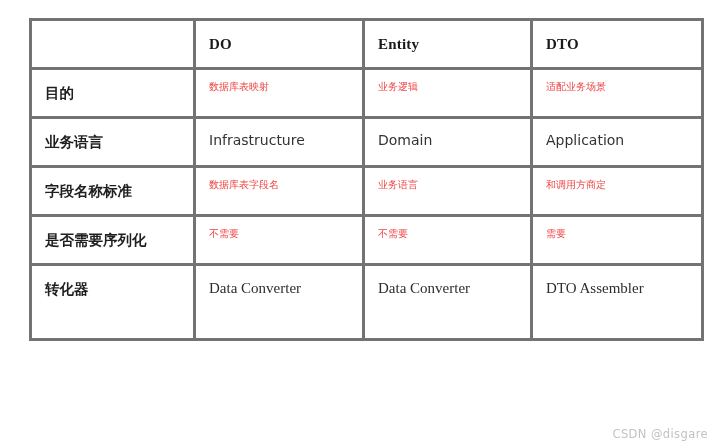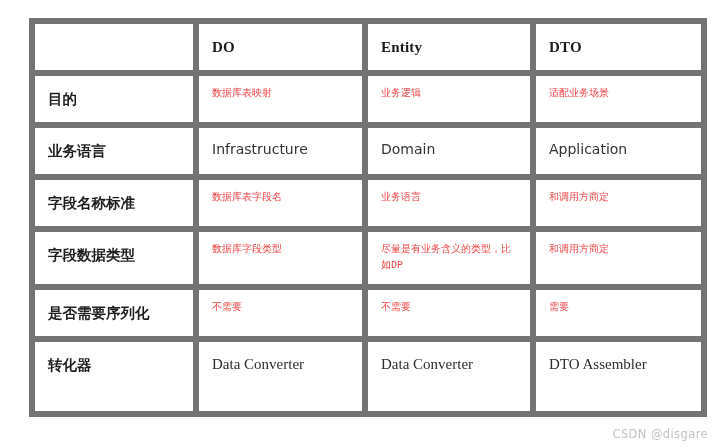--- a/index.html
+++ b/index.html
@@ -25,21 +25,21 @@
 
   table.comparison-table {
     border-collapse: collapse;
     width: 672px;
     table-layout: fixed;
     background: #ffffff;
   }
 
   table.comparison-table td,
   table.comparison-table th {
-    border: 6px solid #737373;
+    border: 3px solid #737373;
     vertical-align: top;
     padding: 10px 12px 10px 13px;
     text-align: left;
     font-weight: normal;
     color: #2b2b2b;
     line-height: 1.62;
   }
 
   
   col.c0 { width: 164px; }
@@ -166,32 +166,20 @@
           <td>
             <span class="cell-text ">数据库表字段名</span>
           </td>
           <td>
             <span class="cell-text ">业务语言</span>
           </td>
           <td>
             <span class="cell-text ">和调用方商定</span>
           </td>
         </tr>
-        <tr class="r-4">
-          <td><span class="row-label">字段数据类型</span></td>
-          <td>
-            <span class="cell-text ">数据库字段类型</span>
-          </td>
-          <td>
-            <span class="cell-text ">尽量是有业务含义的类型，比如DP</span>
-          </td>
-          <td>
-            <span class="cell-text ">和调用方商定</span>
-          </td>
-        </tr>
         <tr class="r-5">
           <td><span class="row-label">是否需要序列化</span></td>
           <td>
             <span class="cell-text ">不需要</span>
           </td>
           <td>
             <span class="cell-text ">不需要</span>
           </td>
           <td>
             <span class="cell-text ">需要</span>

